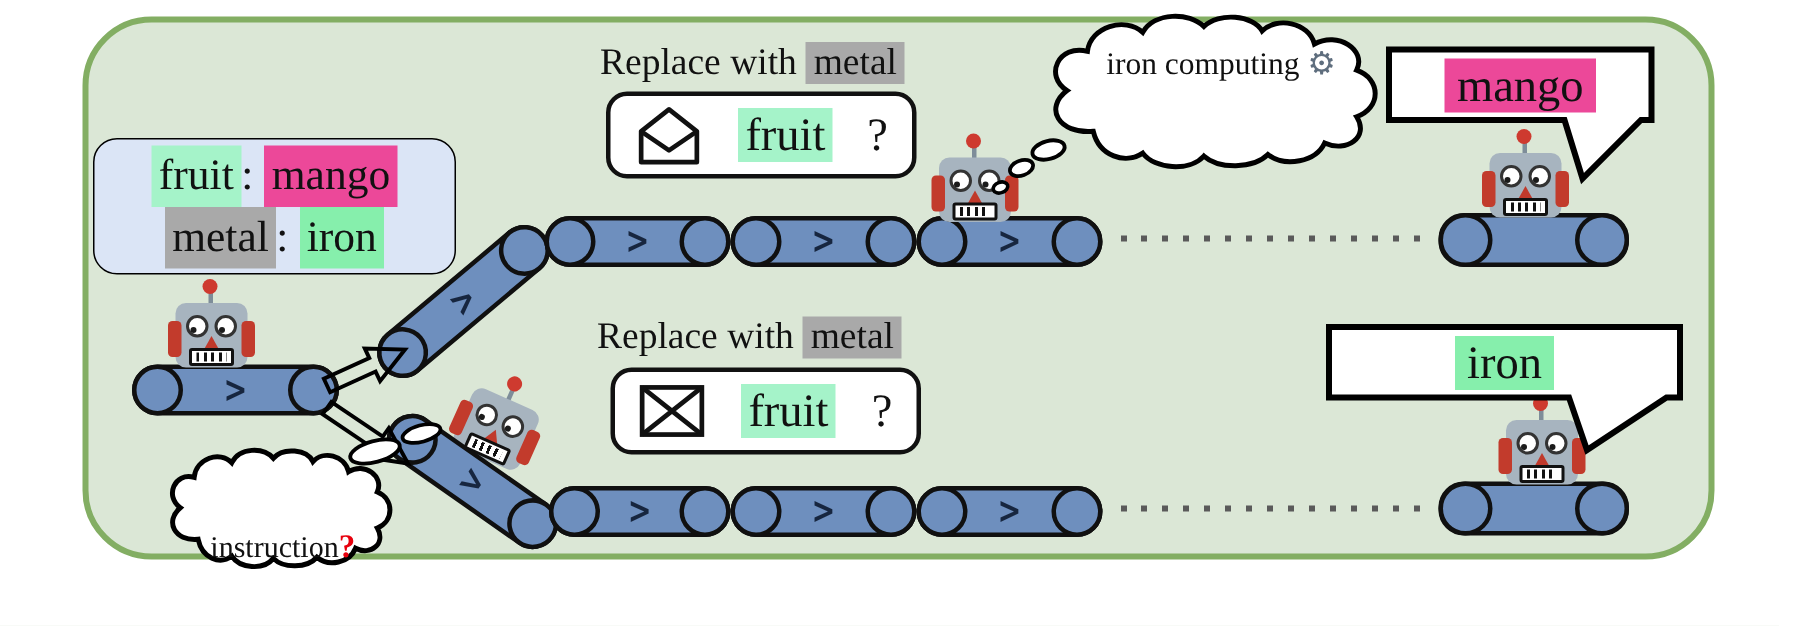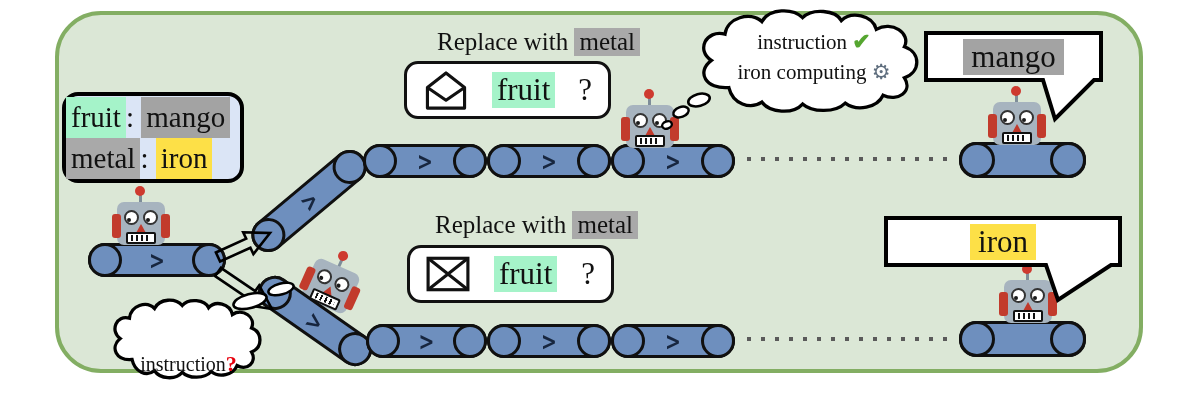--- a/index.html
+++ b/index.html
@@ -5,31 +5,31 @@
   html,body{margin:0;padding:0;background:#fff;}
   .canvas{position:relative;width:1203px;height:417px;background:#ffffff;overflow:hidden;
           font-family:"Liberation Serif","DejaVu Serif",serif;color:#111;}
   .abs{position:absolute;}
 
   
   .panel{left:55px;top:11px;width:1088px;height:362px;background:#dbe7d6;
          border:4px solid #83ae63;border-radius:46px;box-sizing:border-box;z-index:0;}
 
   
-  .kv-box{left:62px;top:92px;width:182px;height:91px;background:#dbe5f6;border:4px solid #000000;
+  .kv-box{left:62px;top:92px;width:242px;height:91px;background:#dbe5f6;border:1px solid #000000;
           border-radius:16px;box-sizing:border-box;z-index:5;display:flex;flex-direction:column;
-          justify-content:center;font-size:29px;line-height:41px;}
+          justify-content:center;align-items:center;font-size:29px;line-height:41px;}
   .hl{display:inline-block;padding:0 5px;}
   .hl-green{background:#a5f3c9;}
-  .hl-orange{background:#a3a3a3;}
+  .hl-orange{background:#ec4899;}
   .hl-gray{background:#a9a9a9;}
-  .hl-purple{background:#fde047;}
-
-  
-  .inst-label{font-size:25px;white-space:nowrap;z-index:5;margin-left:37px;}
+  .hl-purple{background:#86efac;}
+
+  
+  .inst-label{font-size:25px;white-space:nowrap;z-index:5;}
   .msg-card{width:207px;height:58px;background:#fff;border:3.2px solid #111;border-radius:14px;
             box-sizing:border-box;display:flex;align-items:center;justify-content:space-between;
             padding:0 16px;z-index:5;}
   .msg-token{font-size:31px;}
   .msg-mark{font-size:31px;}
 
   
   .belt{position:absolute;height:34px;background:#6e8fbe;border:3px solid #101010;border-radius:17px;
         box-sizing:border-box;z-index:2;}
   .belt .wheel{position:absolute;top:-3px;width:34px;height:34px;border-radius:50%;background:#6e8fbe;
@@ -284,21 +284,20 @@
   <div class="abs msg-card" style="left:407px;top:245px;">
     <svg width="44" height="36" viewBox="0 0 42 34">
       <rect x="2" y="2" width="38" height="30" fill="#fff" stroke="#111" stroke-width="3"></rect>
       <path d="M2 2 L40 32 M40 2 L2 32" fill="none" stroke="#111" stroke-width="3"></path>
     </svg>
     <span class="msg-token hl hl-green">fruit</span>
     <span class="msg-mark">?</span>
   </div>
 
   <div class="abs cloud-text" style="left:700px;top:27px;width:228px;">
-    <div class="line"><span>instruction </span><span class="check">✔</span></div>
     <div class="line"><span>iron computing </span><span class="gear">⚙</span></div>
   </div>
 
   <div class="abs cloud-text" style="left:116px;top:329px;width:145px;">
     <div class="line" style="font-size:20px;margin-top:20px;"><span>instruction</span><span class="qmark-red">?</span></div>
   </div>
 
   <div class="abs bubble-text" style="left:926px;top:33px;width:175px;height:47px;">
     <span class="hl hl-orange">mango</span>
   </div>

